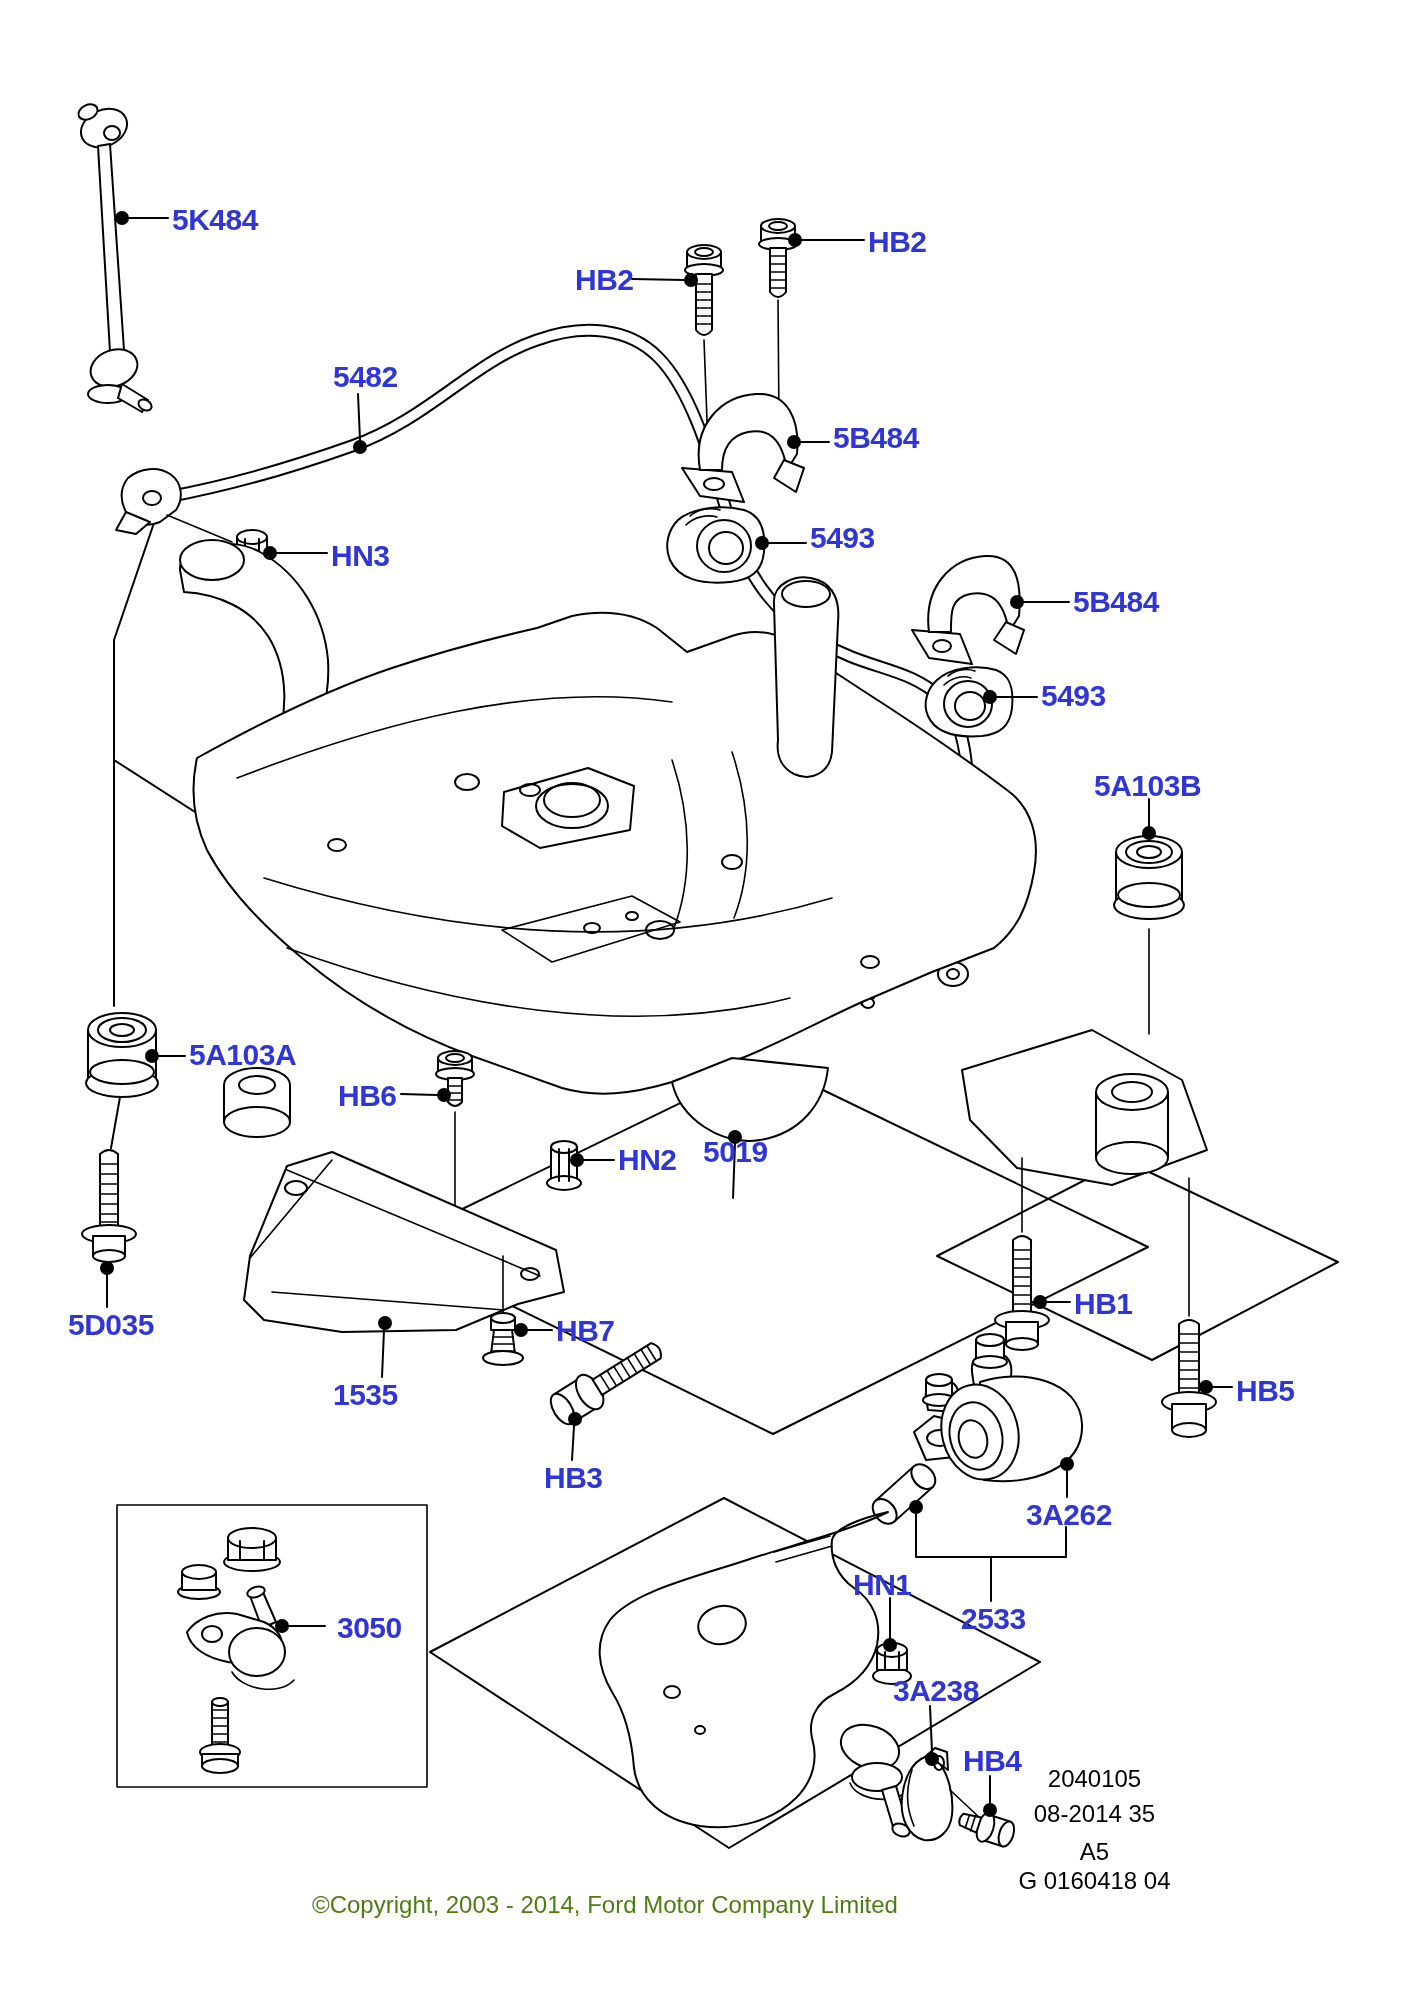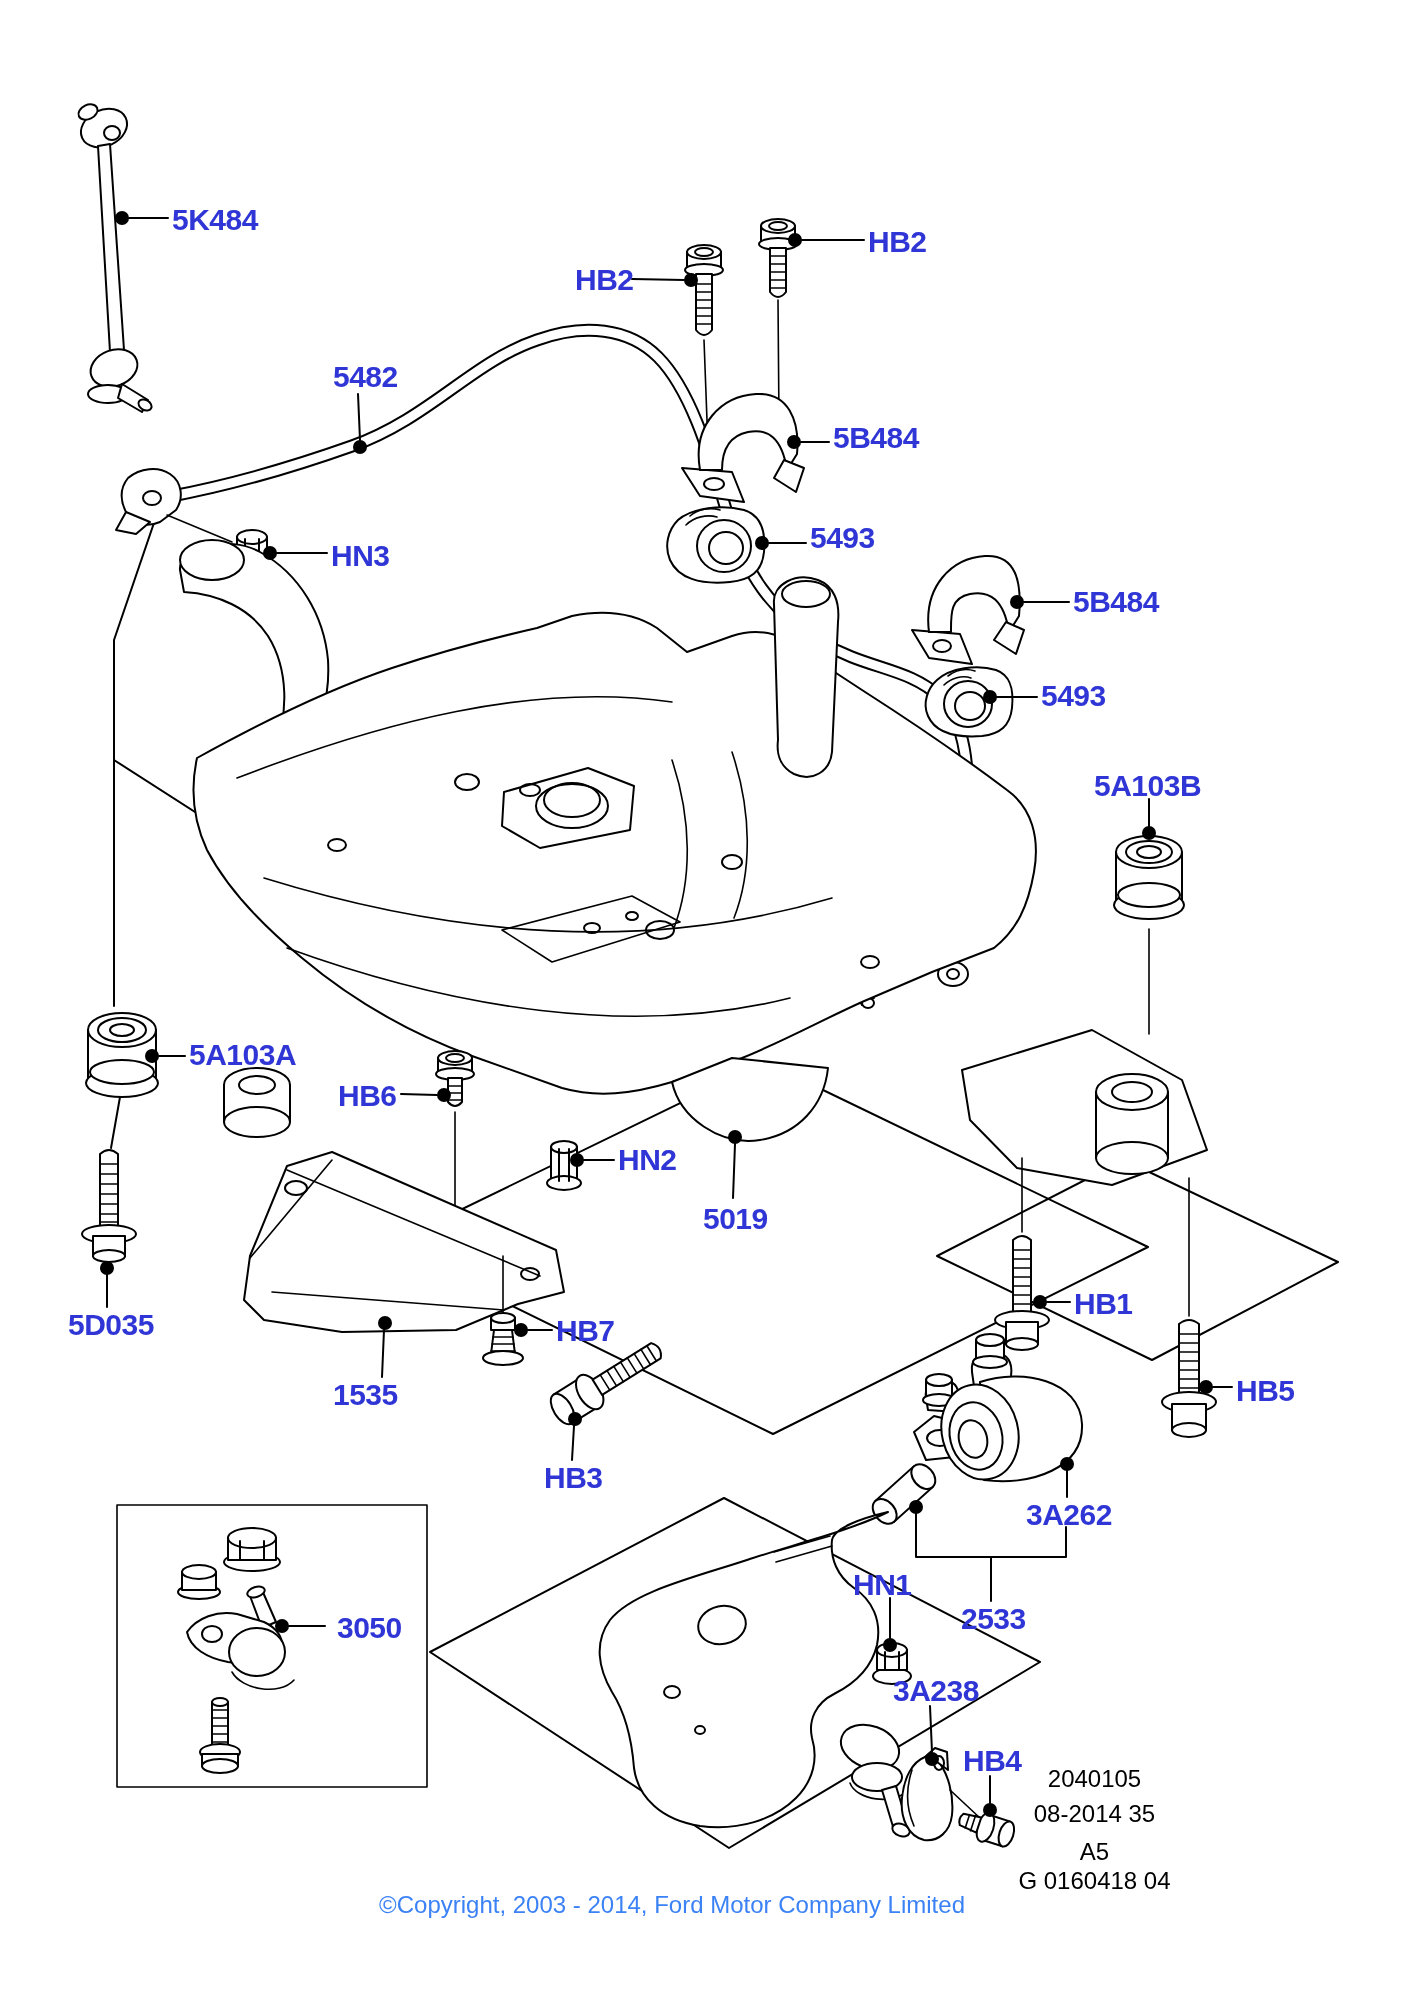--- a/index.html
+++ b/index.html
@@ -9,22 +9,22 @@
   svg *{stroke:#000;stroke-width:2;fill:none;stroke-linejoin:round;stroke-linecap:round;}
   svg .f{fill:#fff;}
   svg .thin{stroke-width:1.6;}
   svg .dot{fill:#000;stroke:none;}
   svg .bar-o{stroke-width:13;}
   svg .bar-i{stroke:#fff;stroke-width:9;}
   .lbl{position:absolute;font-weight:bold;font-size:30px;line-height:30px;
        color:var(--blue,#3036d6);letter-spacing:-0.5px;white-space:nowrap;}
   .inf{position:absolute;left:940px;width:245px;text-align:center;font-size:24px;
        line-height:26px;color:#000;white-space:nowrap;}
-  .copy{position:absolute;left:280px;top:1891px;width:720px;text-align:center;
-        font-size:24px;color:#3b82f6;white-space:nowrap;}
+  .copy{position:absolute;left:280px;top:1891px;width:720px;text-align:left;
+        font-size:24px;color:#4d7c0f;white-space:nowrap;}
 </style>
 </head>
 <body>
 
 <div class="stage">
 
 <svg width="1409" height="2000" viewBox="0 0 1409 2000">
 
   <g class="thin">
     <path d="M356,1245 L733,1062 L1116,1247 L741,1434 Z"></path>
@@ -392,21 +392,21 @@
   <div class="lbl" style="left:301px;top:362px">5482</div>
   <div class="lbl" style="left:801px;top:423px">5B484</div>
   <div class="lbl" style="left:778px;top:523px">5493</div>
   <div class="lbl" style="left:299px;top:541px">HN3</div>
   <div class="lbl" style="left:1041px;top:587px">5B484</div>
   <div class="lbl" style="left:1009px;top:681px">5493</div>
   <div class="lbl" style="left:1062px;top:771px">5A103B</div>
   <div class="lbl" style="left:157px;top:1040px">5A103A</div>
   <div class="lbl" style="left:306px;top:1081px">HB6</div>
   <div class="lbl" style="left:586px;top:1145px">HN2</div>
-  <div class="lbl" style="left:671px;top:1204px">5019</div>
+  <div class="lbl" style="left:671px;top:1137px">5019</div>
   <div class="lbl" style="left:1042px;top:1289px">HB1</div>
   <div class="lbl" style="left:36px;top:1310px">5D035</div>
   <div class="lbl" style="left:524px;top:1316px">HB7</div>
   <div class="lbl" style="left:301px;top:1380px">1535</div>
   <div class="lbl" style="left:1204px;top:1376px">HB5</div>
   <div class="lbl" style="left:512px;top:1463px">HB3</div>
   <div class="lbl" style="left:994px;top:1500px">3A262</div>
   <div class="lbl" style="left:821px;top:1570px">HN1</div>
   <div class="lbl" style="left:305px;top:1613px">3050</div>
   <div class="lbl" style="left:929px;top:1604px">2533</div>

